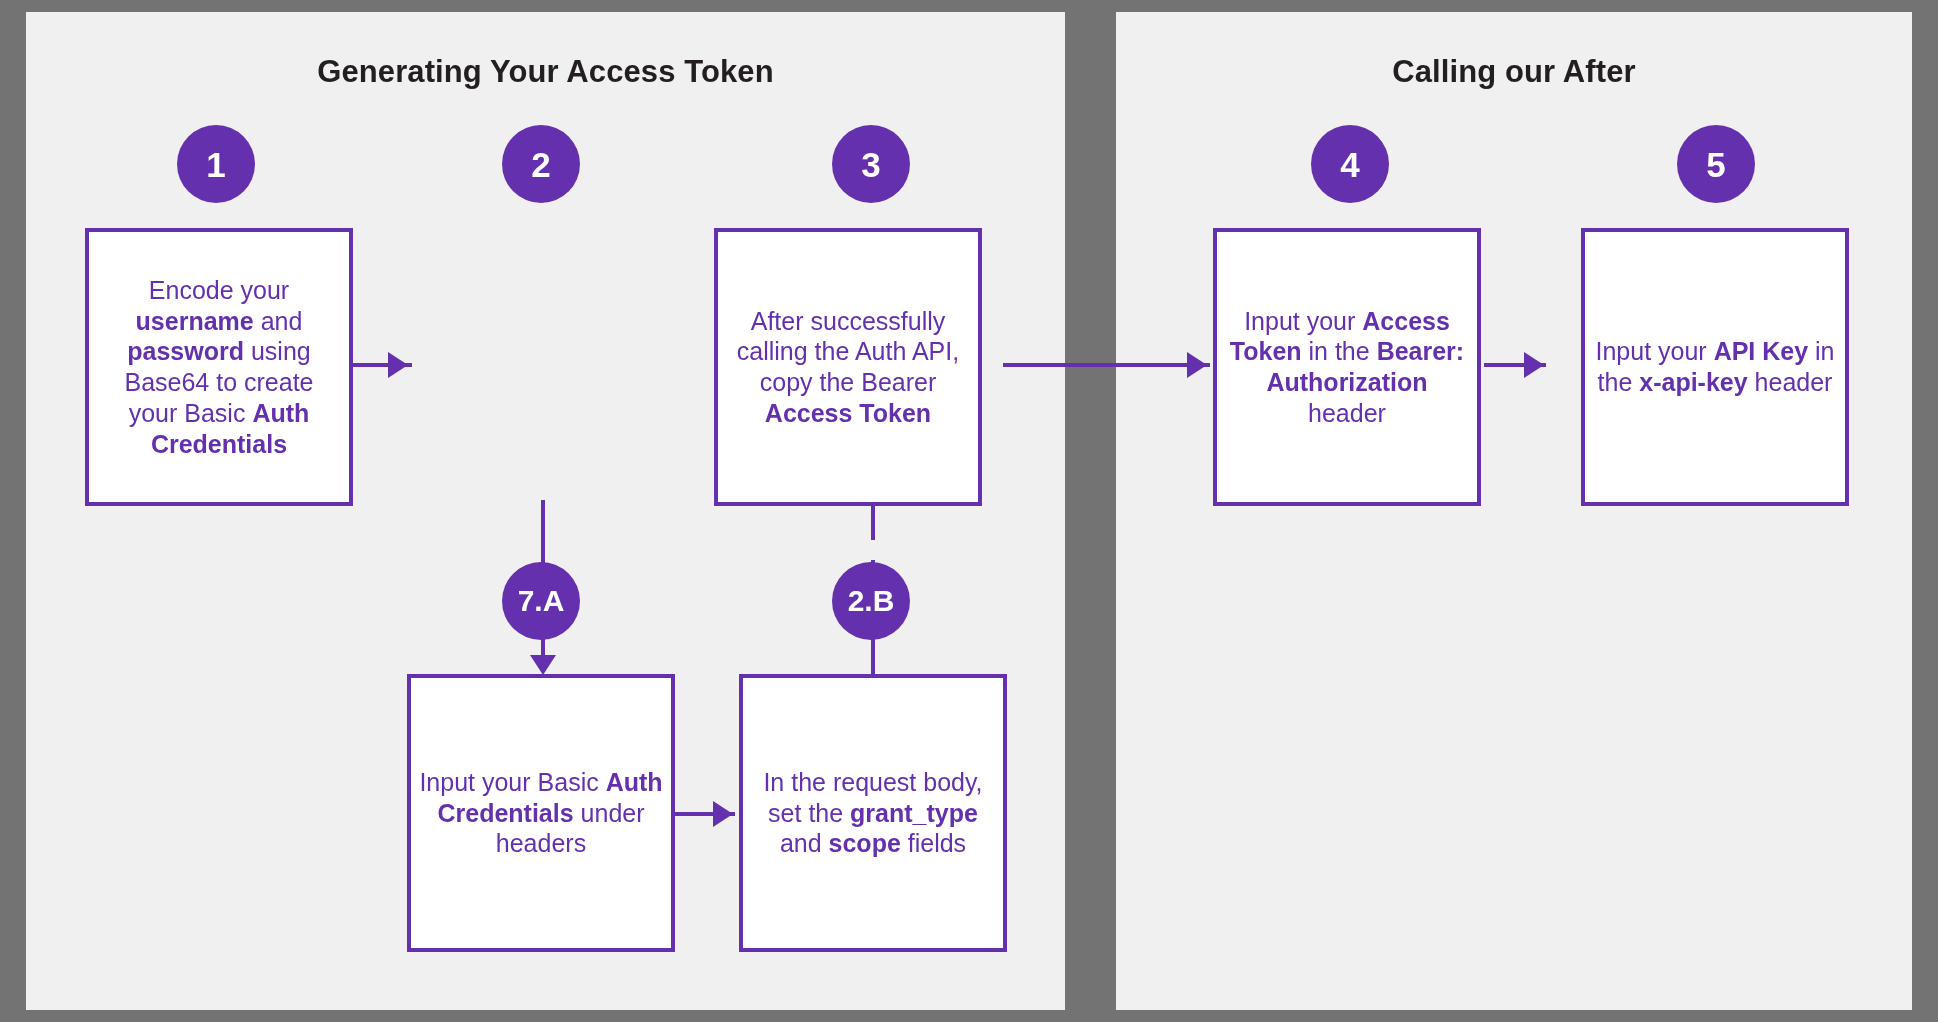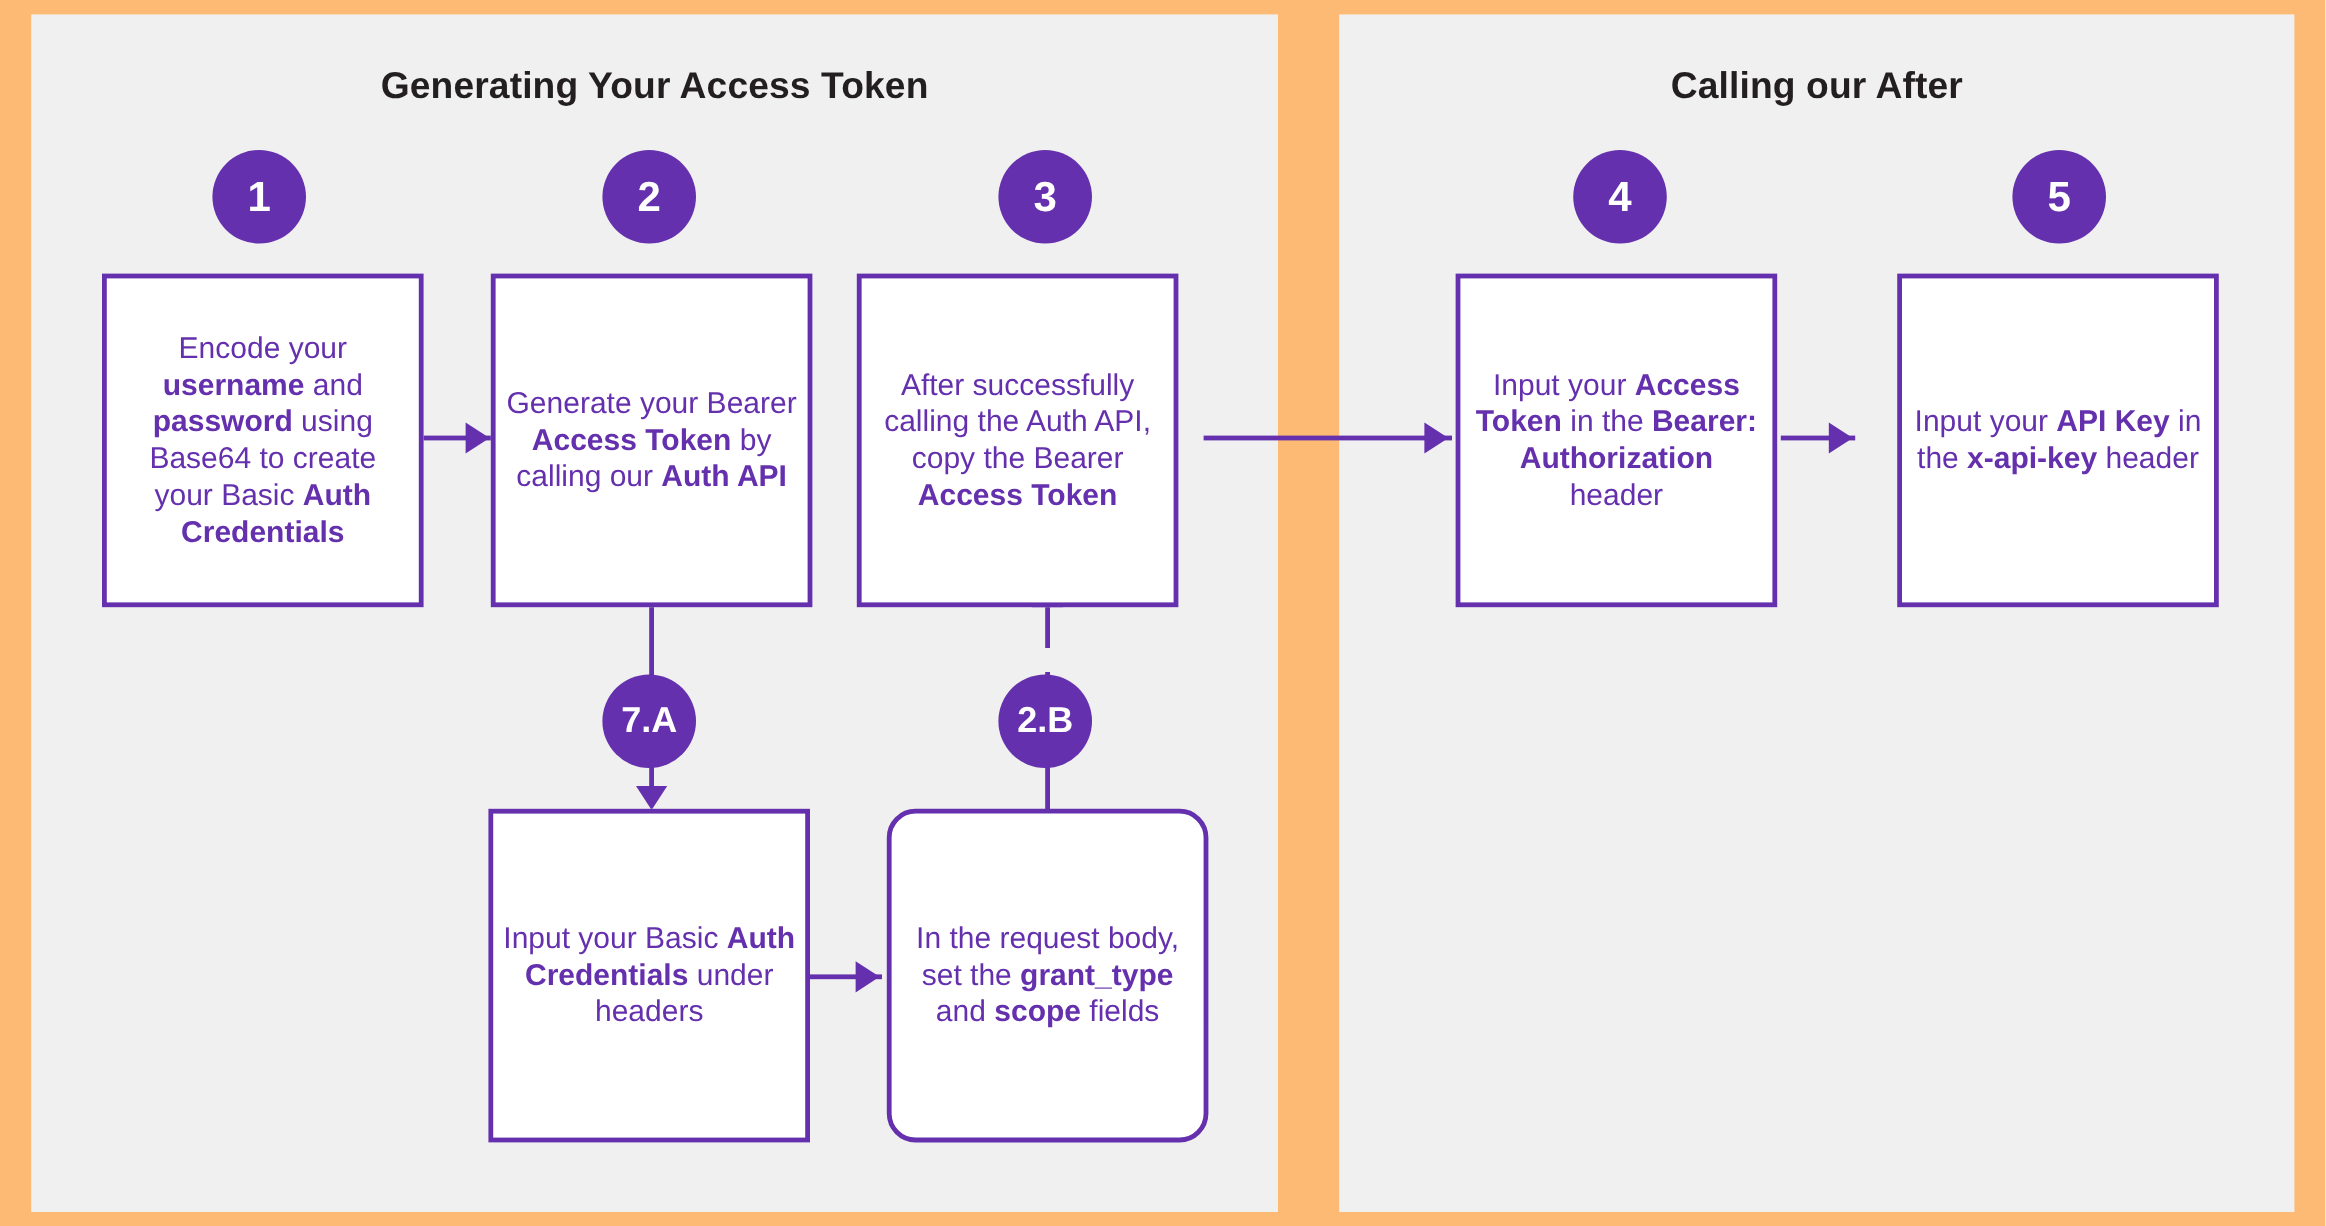--- a/index.html
+++ b/index.html
@@ -9,21 +9,21 @@
     background: #ffffff;
   }
   body {
     font-family: "Liberation Sans", "DejaVu Sans", sans-serif;
   }
 
   #stage {
     position: relative;
     width: 1938px;
     height: 1022px;
-    background: #fdba74;
+    background: #737373;
     overflow: hidden;
   }
 
   
   .panel {
     position: absolute;
     background: #f0f0f0;
   }
   #panel-left  { left: 26px;   top: 12px; width: 1039px; height: 998px; }
   #panel-right { left: 1116px; top: 12px; width: 796px;  height: 998px; }
@@ -149,23 +149,20 @@
 
   <div class="h-line" style="left:1484px; top:363px; width:62px;"></div>
   <div class="arrow-right" style="left:1524px; top:352px;"></div>
 
   <div class="badge" style="left:177px; top:125px;">1</div>
   <div class="box" style="left:85px; top:228px; width:268px; height:278px;">
     <div class="box-text">Encode your <b>username</b> and <b>password</b> using Base64 to create your Basic <b>Auth Credentials</b></div>
   </div>
 
   <div class="badge" style="left:502px; top:125px;">2</div>
-  <div class="box" style="left:409px; top:228px; width:268px; height:278px;">
-    <div class="box-text">Generate your Bearer <b>Access Token</b> by calling our <b>Auth API</b></div>
-  </div>
 
   <div class="badge" style="left:832px; top:125px;">3</div>
   <div class="box" style="left:714px; top:228px; width:268px; height:278px;">
     <div class="box-text">After successfully calling the Auth API, copy the Bearer <b>Access Token</b></div>
   </div>
 
   <div class="badge" style="left:1311px; top:125px;">4</div>
   <div class="box" style="left:1213px; top:228px; width:268px; height:278px;">
     <div class="box-text">Input your <b>Access Token</b> in the <b>Bearer: Authorization</b> header</div>
   </div>
@@ -174,17 +171,17 @@
   <div class="box" style="left:1581px; top:228px; width:268px; height:278px;">
     <div class="box-text">Input your <b>API Key</b> in the <b>x-api-key</b> header</div>
   </div>
 
   <div class="badge sub" style="left:502px; top:562px;">7.A</div>
   <div class="box" style="left:407px; top:674px; width:268px; height:278px;">
     <div class="box-text">Input your Basic <b>Auth Credentials</b> under headers</div>
   </div>
 
   <div class="badge sub" style="left:832px; top:562px;">2.B</div>
-  <div class="box" style="left:739px; top:674px; width:268px; height:278px;border-radius:24px;">
+  <div class="box" style="left:739px; top:674px; width:268px; height:278px;">
     <div class="box-text">In the request body, set the <b>grant_type</b> and <b>scope</b> fields</div>
   </div>
 
 </div>
 
 </body></html>

